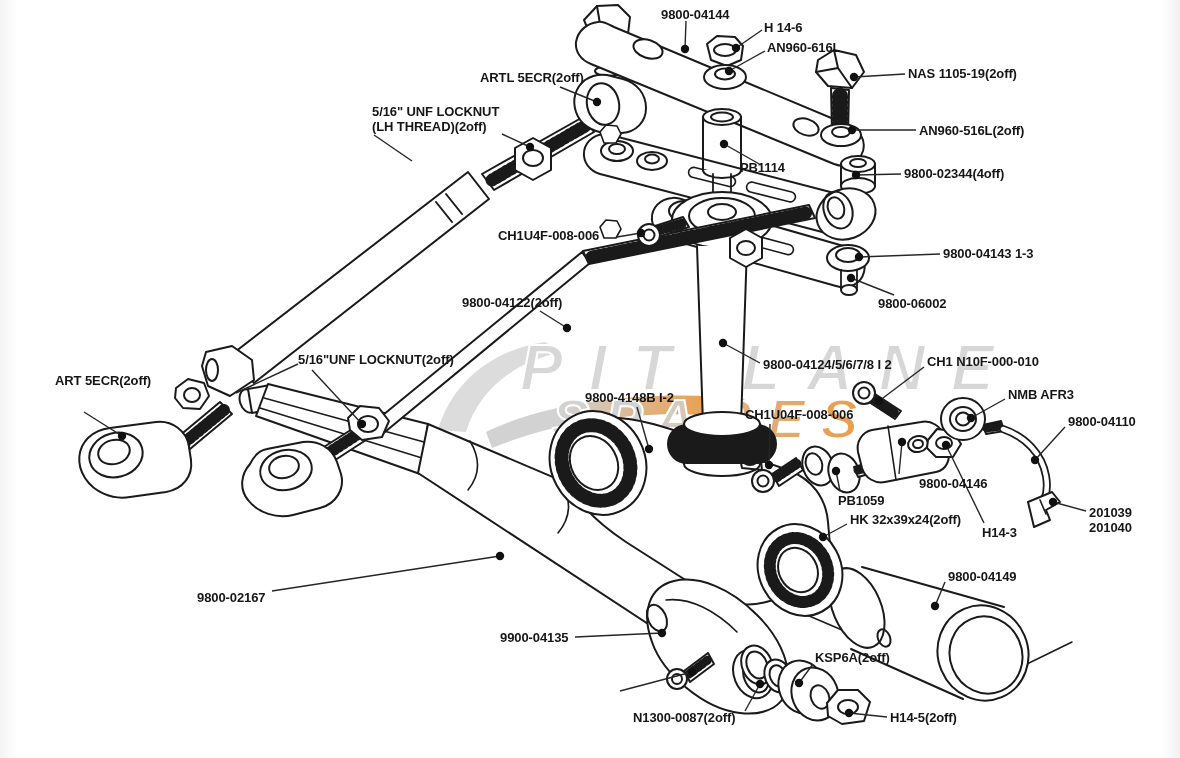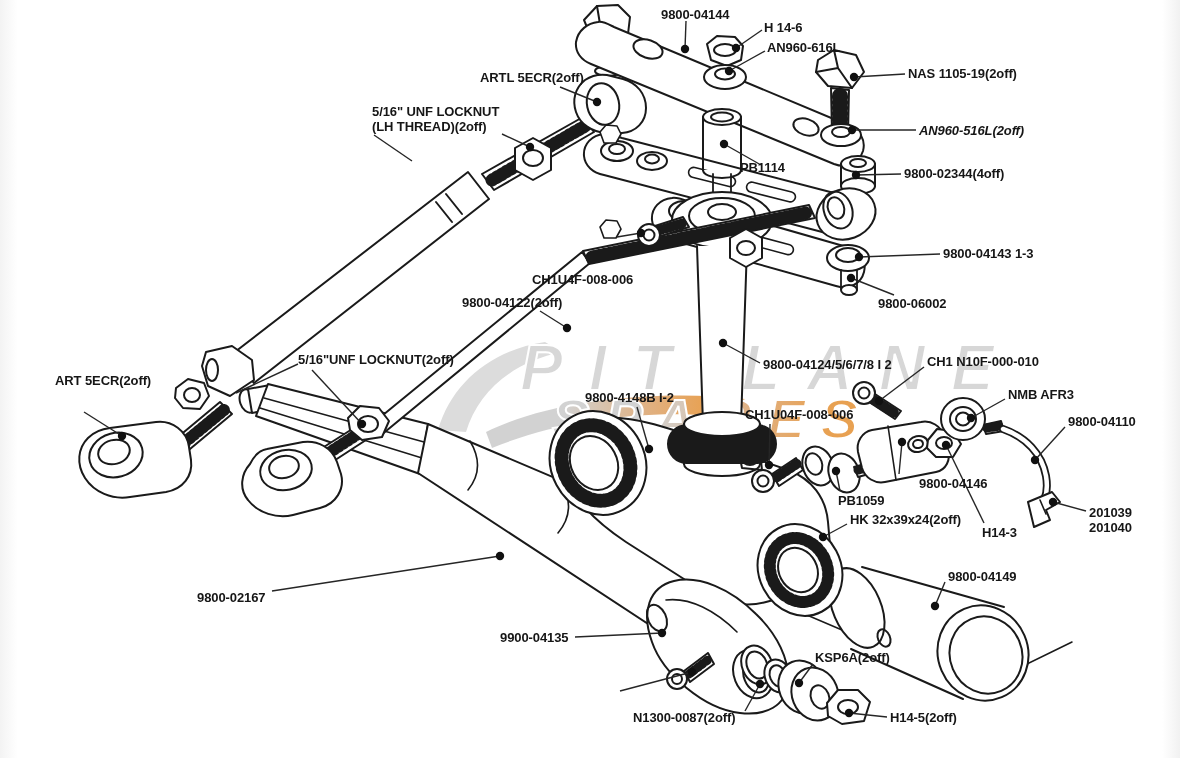--- a/index.html
+++ b/index.html
@@ -372,21 +372,21 @@
       </div>
       <div class="part-label" style="left: 764px; top: 20px;">
         <div class="label-line">H 14-6</div>
       </div>
       <div class="part-label" style="left: 767px; top: 40px;">
         <div class="label-line">AN960-616L</div>
       </div>
       <div class="part-label" style="left: 908px; top: 66px;">
         <div class="label-line">NAS 1105-19(2off)</div>
       </div>
-      <div class="part-label" style="left: 919px; top: 123px; font-style: italic;">
+      <div class="part-label" style="left: 919px; top: 123px;">
         <div class="label-line">AN960-516L(2off)</div>
       </div>
       <div class="part-label" style="left: 904px; top: 166px;">
         <div class="label-line">9800-02344(4off)</div>
       </div>
       <div class="part-label" style="left: 943px; top: 246px;">
         <div class="label-line">9800-04143 1-3</div>
       </div>
       <div class="part-label" style="left: 878px; top: 296px;">
         <div class="label-line">9800-06002</div>
@@ -394,21 +394,21 @@
       <div class="part-label" style="left: 480px; top: 70px;">
         <div class="label-line">ARTL 5ECR(2off)</div>
       </div>
       <div class="part-label" style="left: 372px; top: 104px;">
         <div class="label-line">5/16" UNF LOCKNUT</div>
         <div class="label-line">(LH THREAD)(2off)</div>
       </div>
       <div class="part-label" style="left: 740px; top: 160px;">
         <div class="label-line">PB1114</div>
       </div>
-      <div class="part-label" style="left: 532px; top: 228px; margin-top: 44px;">
+      <div class="part-label" style="left: 498px; top: 228px;">
         <div class="label-line">CH1U4F-008-006</div>
       </div>
       <div class="part-label" style="left: 462px; top: 295px;">
         <div class="label-line">9800-04122(2off)</div>
       </div>
       <div class="part-label" style="left: 298px; top: 352px;">
         <div class="label-line">5/16"UNF LOCKNUT(2off)</div>
       </div>
       <div class="part-label" style="left: 55px; top: 373px;">
         <div class="label-line">ART 5ECR(2off)</div>

